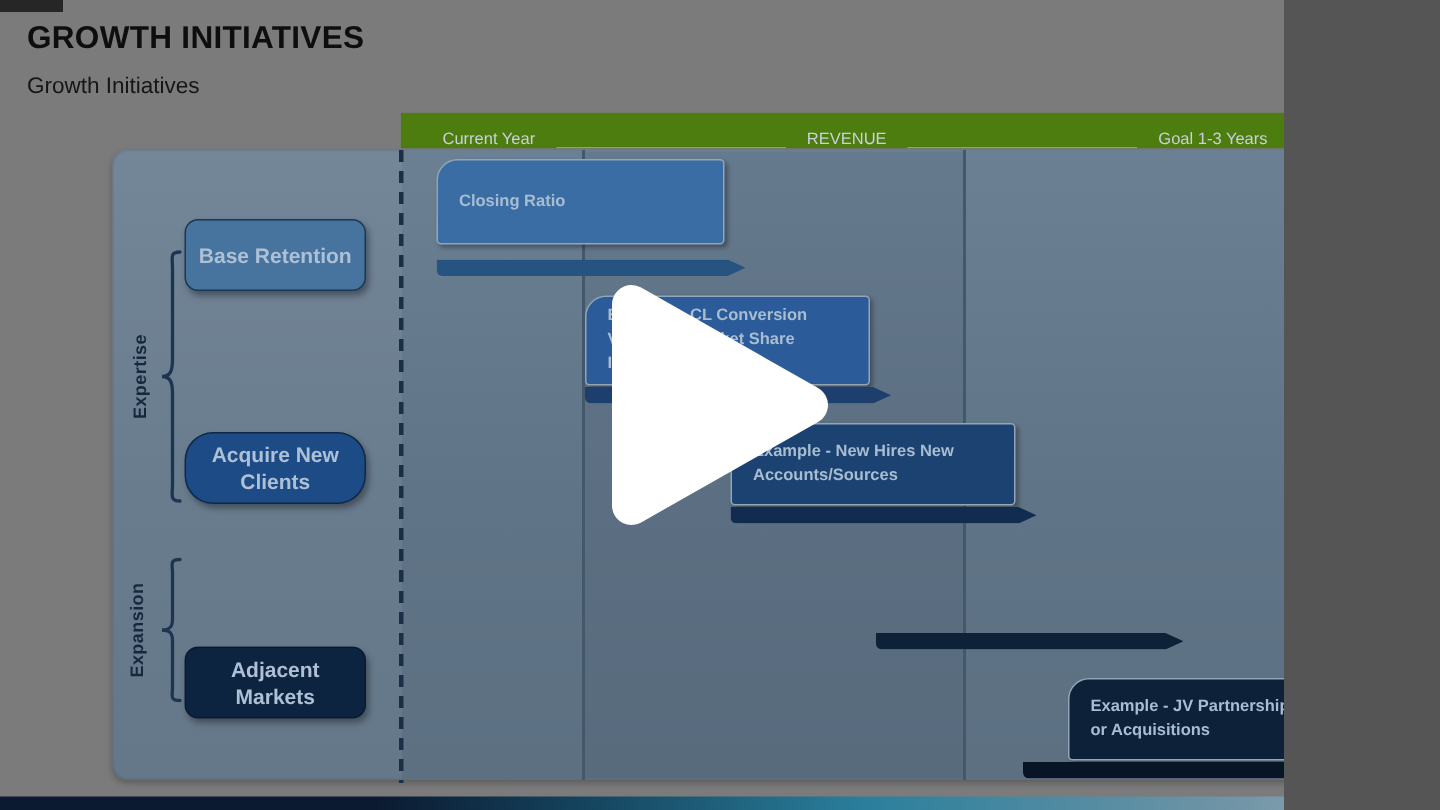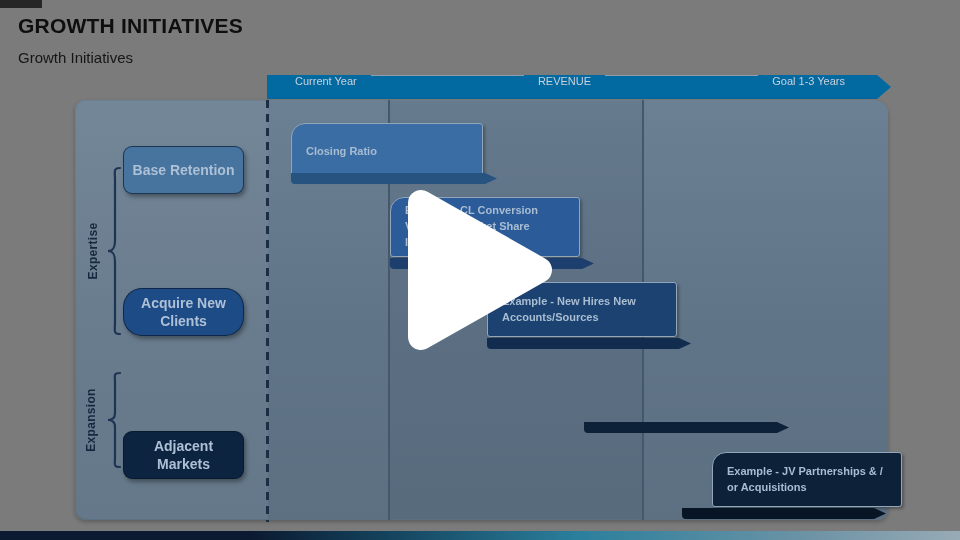--- a/index.html
+++ b/index.html
@@ -1,30 +1,30 @@
 <!DOCTYPE html>
 <html><head>
 <meta charset="utf-8">
 <style>
   html,body{margin:0;padding:0;background:#555;}
   .canvas{
-    position:relative;width:960px;height:540px;overflow:hidden;
+    position:relative;width:856px;height:540px;overflow:hidden;
     background:#7b7b7b;
     font-family:"Liberation Sans",sans-serif;
   }
   .corner-sliver{position:absolute;left:0;top:0;width:42px;height:8px;background:#262626;}
   .slide-title{position:absolute;left:18px;top:14px;font-size:21px;font-weight:800;color:#0e0e0e;letter-spacing:.2px;}
   .slide-subtitle{position:absolute;left:18px;top:49px;font-size:15px;color:#161616;}
 
   
   .timeline-bar{
     position:absolute;left:267px;top:75px;width:624px;height:24px;
-    background:#0369a1;
+    background:#4d7c0f;
     clip-path:polygon(0 0,calc(100% - 14px) 0,100% 50%,calc(100% - 14px) 100%,0 100%);
-    display:flex;align-items:flex-start;
+    display:flex;align-items:flex-end;
     padding:0 46px 0 28px;box-sizing:border-box;
     color:#c9d1da;font-size:11px;
   }
   .timeline-bar .tl-label{white-space:nowrap;}
   .timeline-bar .tl-line{flex:1;height:1px;background:#8e9cab;margin:0 14px;}
 
   
   .panel{
     position:absolute;left:75px;top:100px;width:813px;height:420px;
     background:linear-gradient(180deg,#6b8093 0%,#607487 55%,#5c7082 100%);
@@ -70,21 +70,21 @@
     display:flex;align-items:center;
     padding:4px 10px 4px 14px;box-sizing:border-box;
     color:#a9bdd2;font-size:11px;font-weight:bold;line-height:1.45;
     white-space:pre-line;text-align:left;
   }
   .flow-strip{
     position:absolute;height:11px;
     clip-path:polygon(0 0,calc(100% - 12px) 0,100% 50%,calc(100% - 12px) 100%,0 100%);
     border-radius:0 0 0 4px;
   }
-  .fb-1{left:291px;top:123px;width:192px;height:57px;}
+  .fb-1{left:291px;top:106px;width:192px;height:57px;}
   .fs-1{left:291px;top:173px;width:206px;}
   .fb-2{left:390px;top:197px;width:190px;height:60px;}
   .fs-2{left:390px;top:258px;width:204px;}
   .fb-3{left:487px;top:282px;width:190px;height:55px;}
   .fs-3{left:487px;top:338px;width:204px;}
   .fb-4{left:584px;top:367px;width:191px;height:54px;}
   .fs-4{left:584px;top:422px;width:205px;}
   .fb-5{left:712px;top:452px;width:190px;height:55px;}
   .fs-5{left:682px;top:508px;width:204px;}
 

